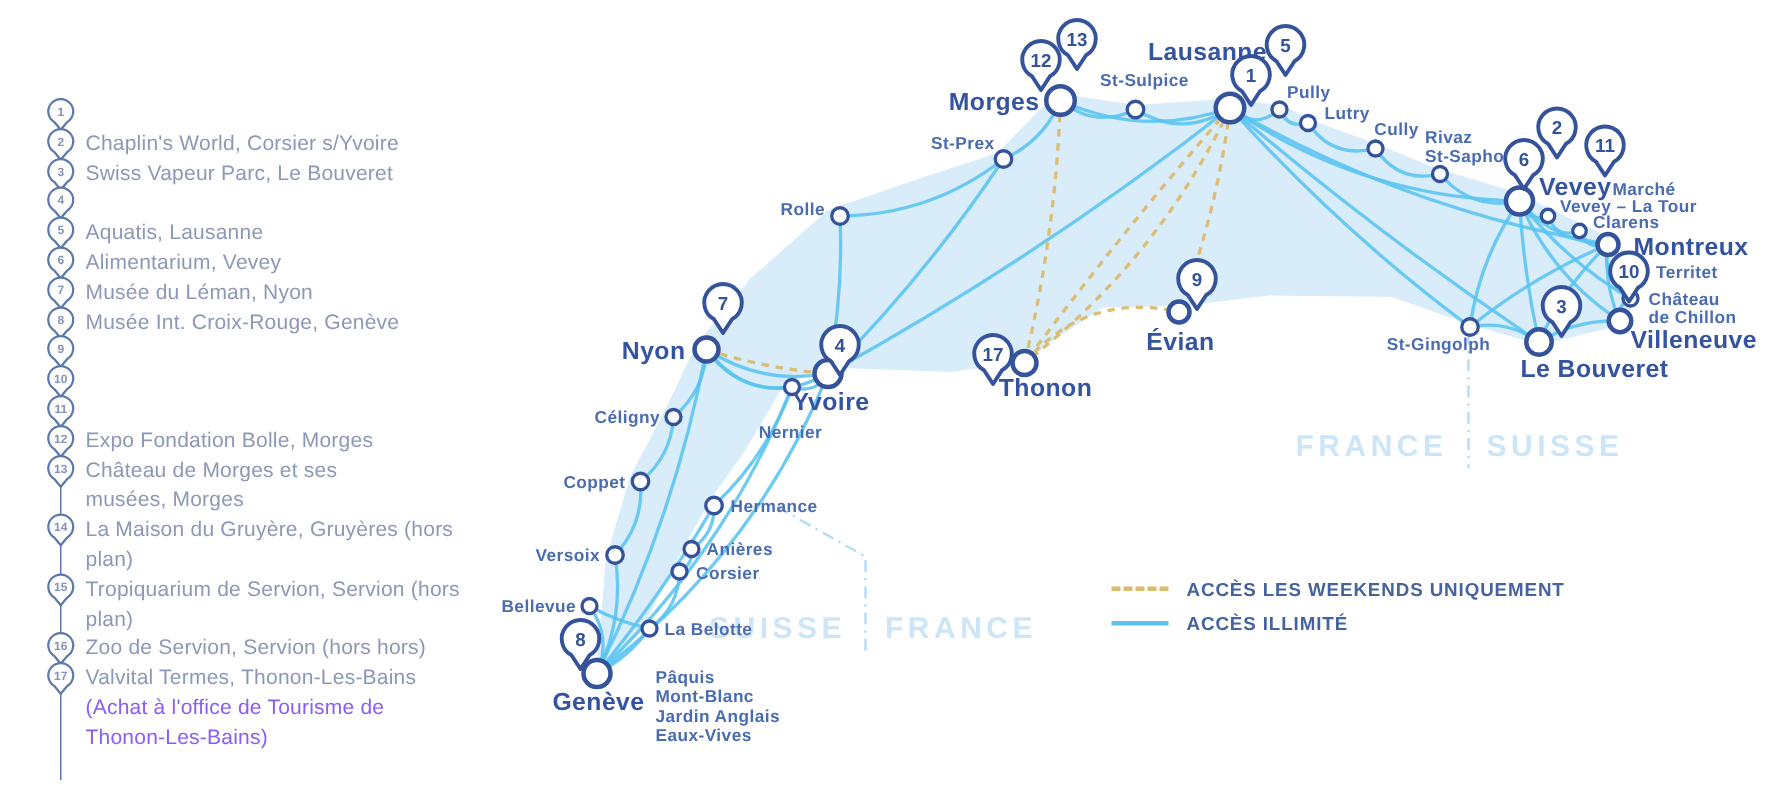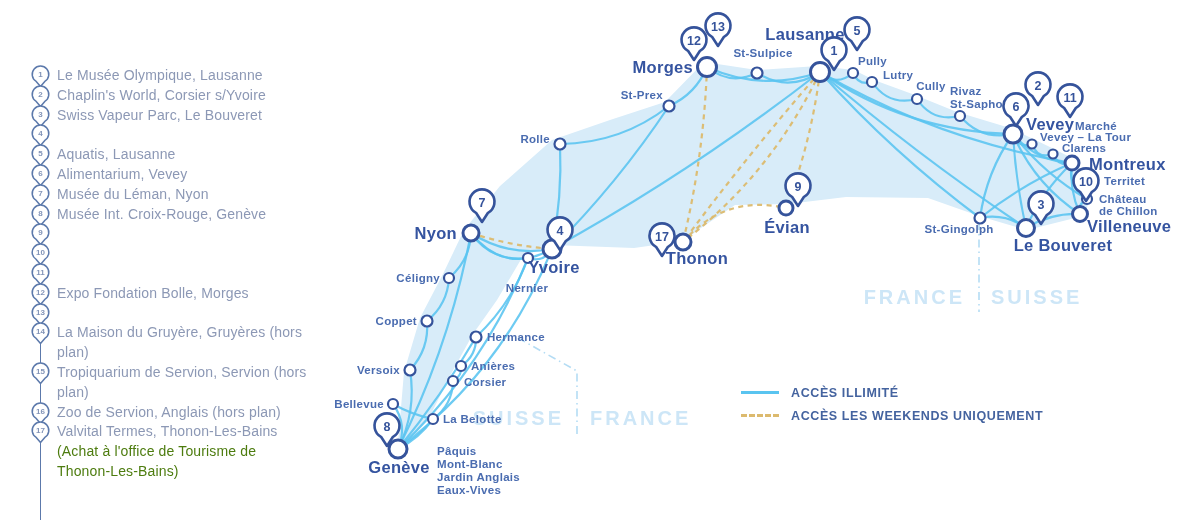--- a/index.html
+++ b/index.html
@@ -8,21 +8,21 @@
   #map-svg{position:absolute;left:0;top:0;}
 
   
   .list{position:absolute;left:31px;top:66px;width:302px;z-index:3;}
   .list-line{position:absolute;left:8.7px;top:10px;height:444px;width:1.6px;background:#5c79ab;z-index:0;}
   ol.items{list-style:none;margin:0;padding:0;position:relative;z-index:1;}
   ol.items li{display:flex;align-items:flex-start;min-height:19.8px;}
   .lpin{width:19px;height:19.8px;flex:none;position:relative;}
   .lpin svg{position:absolute;left:0;top:-1px;overflow:visible;}
   .ltext{margin-left:7px;font-size:14px;line-height:19.8px;color:#8c98b5;letter-spacing:.15px;white-space:pre-line;}
-  .lnote{display:block;color:#4d7c0f;white-space:pre-line;}
+  .lnote{display:block;color:#8b5cf6;white-space:pre-line;}
 
   
   .legend{position:absolute;left:741px;top:381px;z-index:3;}
   .legend .row{display:flex;align-items:center;height:23px;}
   .legend .swatch{width:38px;flex:none;margin-right:12px;}
   .legend .swatch.solid{border-top:3px solid #59c4f0;}
   .legend .swatch.dashed{border-top:3px dashed #dcba6e;}
   .legend .lab{font-size:12.5px;font-weight:bold;color:#44639f;letter-spacing:.6px;}
 </style>
 </head>
@@ -229,21 +229,20 @@
   <div class="list">
     <div class="list-line"></div>
     <ol class="items" id="list-items">
         <li>
           <span class="lpin">
             <svg width="19" height="23" viewBox="0 0 19 23">
               <path d="M9.5 21.5 L5.2 16.4 A8.3 8.3 0 1 1 13.8 16.4 Z" fill="#fff" stroke="#5c79ab" stroke-width="1.5" stroke-linejoin="round"></path>
               <text x="9.5" y="12" text-anchor="middle" font-size="8" font-weight="bold" fill="#8294b8">1</text>
             </svg>
           </span>
-          <span class="ltext">Le Musée Olympique, Lausanne</span>
         </li>
         <li>
           <span class="lpin">
             <svg width="19" height="23" viewBox="0 0 19 23">
               <path d="M9.5 21.5 L5.2 16.4 A8.3 8.3 0 1 1 13.8 16.4 Z" fill="#fff" stroke="#5c79ab" stroke-width="1.5" stroke-linejoin="round"></path>
               <text x="9.5" y="12" text-anchor="middle" font-size="8" font-weight="bold" fill="#8294b8">2</text>
             </svg>
           </span>
           <span class="ltext">Chaplin's World, Corsier s/Yvoire</span>
         </li>
@@ -333,20 +332,22 @@
           </span>
           <span class="ltext">Expo Fondation Bolle, Morges</span>
         </li>
         <li>
           <span class="lpin">
             <svg width="19" height="23" viewBox="0 0 19 23">
               <path d="M9.5 21.5 L5.2 16.4 A8.3 8.3 0 1 1 13.8 16.4 Z" fill="#fff" stroke="#5c79ab" stroke-width="1.5" stroke-linejoin="round"></path>
               <text x="9.5" y="12" text-anchor="middle" font-size="8" font-weight="bold" fill="#8294b8">13</text>
             </svg>
           </span>
+          <span class="ltext">Château de Morges et ses
+musées, Morges</span>
         </li>
         <li>
           <span class="lpin">
             <svg width="19" height="23" viewBox="0 0 19 23">
               <path d="M9.5 21.5 L5.2 16.4 A8.3 8.3 0 1 1 13.8 16.4 Z" fill="#fff" stroke="#5c79ab" stroke-width="1.5" stroke-linejoin="round"></path>
               <text x="9.5" y="12" text-anchor="middle" font-size="8" font-weight="bold" fill="#8294b8">14</text>
             </svg>
           </span>
           <span class="ltext">La Maison du Gruyère, Gruyères (hors
 plan)</span>
@@ -361,38 +362,38 @@
           <span class="ltext">Tropiquarium de Servion, Servion (hors
 plan)</span>
         </li>
         <li>
           <span class="lpin">
             <svg width="19" height="23" viewBox="0 0 19 23">
               <path d="M9.5 21.5 L5.2 16.4 A8.3 8.3 0 1 1 13.8 16.4 Z" fill="#fff" stroke="#5c79ab" stroke-width="1.5" stroke-linejoin="round"></path>
               <text x="9.5" y="12" text-anchor="middle" font-size="8" font-weight="bold" fill="#8294b8">16</text>
             </svg>
           </span>
-          <span class="ltext">Zoo de Servion, Anglais (hors plan)</span>
+          <span class="ltext">Zoo de Servion, Servion (hors hors)</span>
         </li>
         <li>
           <span class="lpin">
             <svg width="19" height="23" viewBox="0 0 19 23">
               <path d="M9.5 21.5 L5.2 16.4 A8.3 8.3 0 1 1 13.8 16.4 Z" fill="#fff" stroke="#5c79ab" stroke-width="1.5" stroke-linejoin="round"></path>
               <text x="9.5" y="12" text-anchor="middle" font-size="8" font-weight="bold" fill="#8294b8">17</text>
             </svg>
           </span>
           <span class="ltext">Valvital Termes, Thonon-Les-Bains<span class="lnote">(Achat à l'office de Tourisme de
 Thonon-Les-Bains)</span></span>
         </li>
       </ol>
   </div>
 
   <div class="legend">
+    <div class="row">
+      <span class="swatch dashed"></span>
+      <span class="lab">ACCÈS LES WEEKENDS UNIQUEMENT</span>
+    </div>
     <div class="row">
       <span class="swatch solid"></span>
       <span class="lab">ACCÈS ILLIMITÉ</span>
     </div>
-    <div class="row">
-      <span class="swatch dashed"></span>
-      <span class="lab">ACCÈS LES WEEKENDS UNIQUEMENT</span>
-    </div>
   </div>
 </div>
 
 </body></html>

